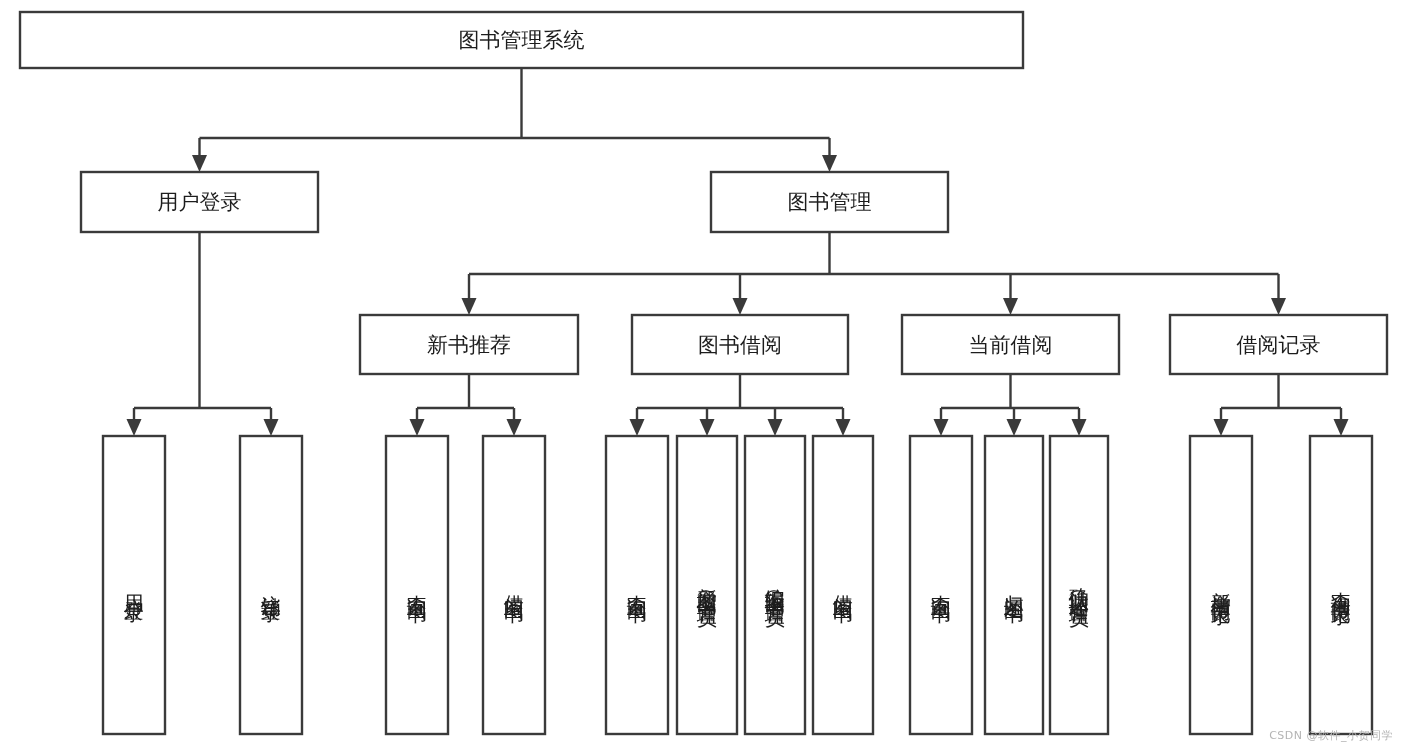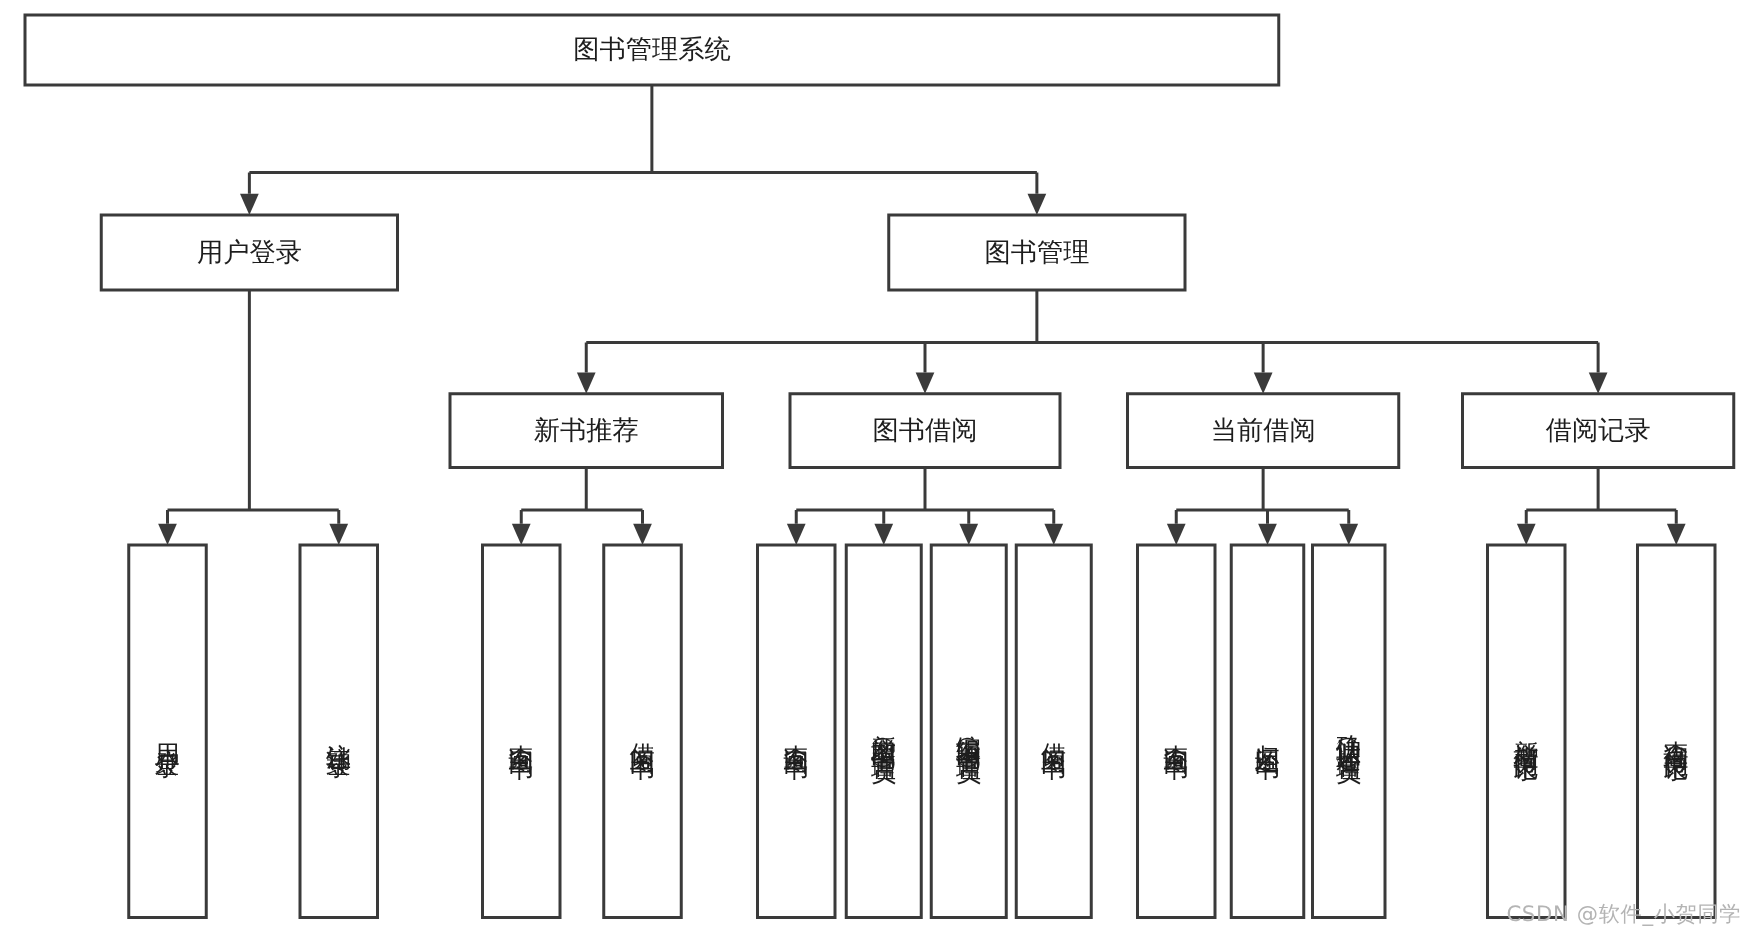--- a/index.html
+++ b/index.html
@@ -61,21 +61,21 @@
     display: flex;
     align-items: center;
     justify-content: center;
     pointer-events: none;
   }
   .watermark {
     position: absolute;
     right: 12px;
     bottom: 4px;
     font-family: "DejaVu Sans", "Liberation Sans", sans-serif;
-    font-size: 17px;
+    font-size: 11px;
     color: #b4b4b4;
     white-space: nowrap;
     letter-spacing: 0.5px;
   }
 </style>
 </head>
 <body>
 
 <div id="diagram-root">
   <svg class="tree-canvas" viewBox="0 0 1405 747" xmlns="http://www.w3.org/2000/svg">

